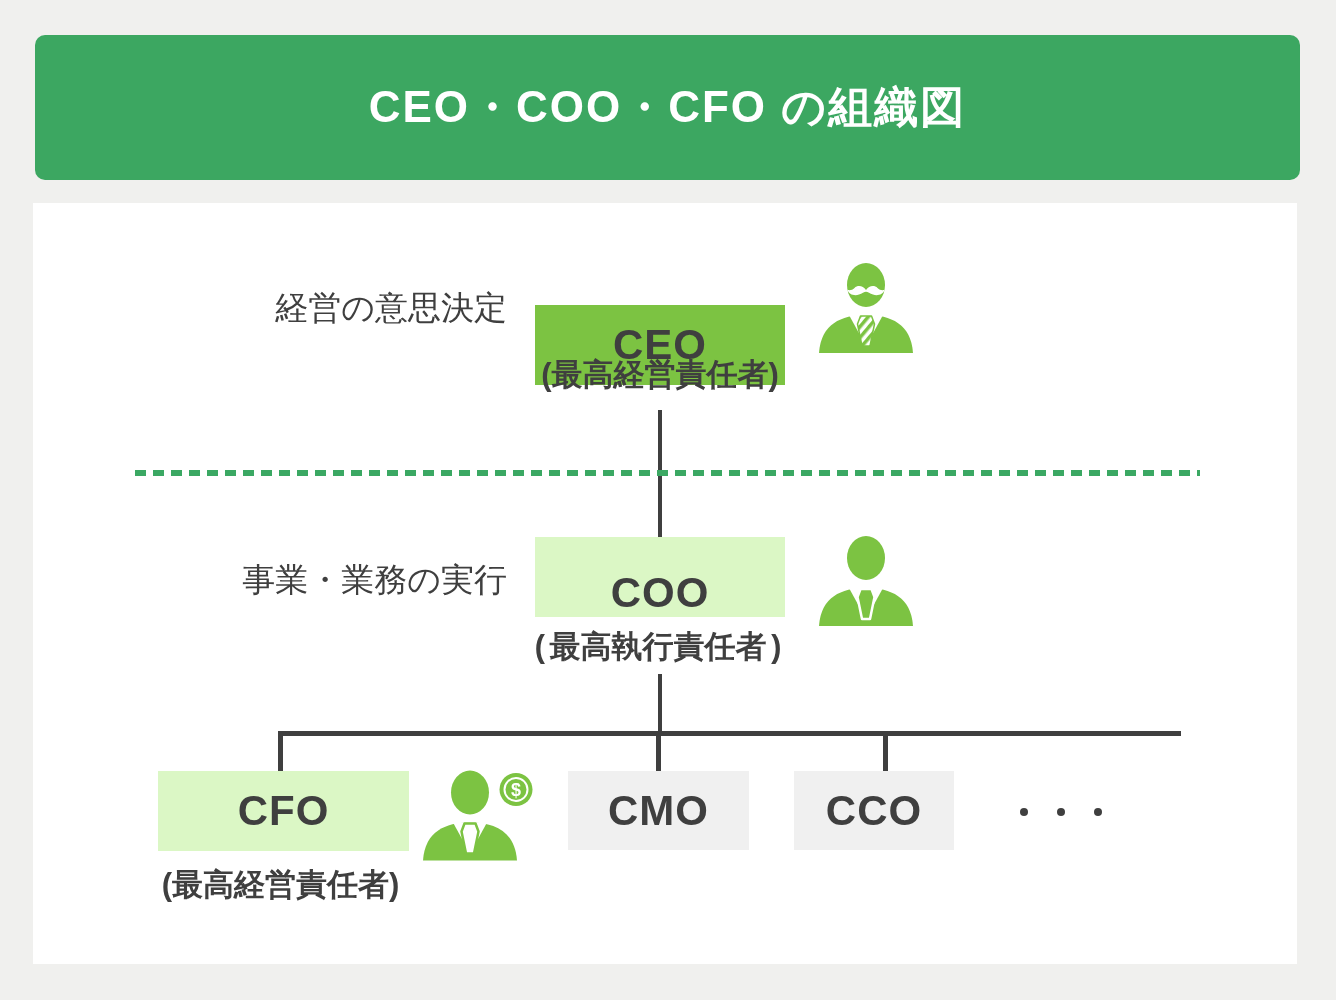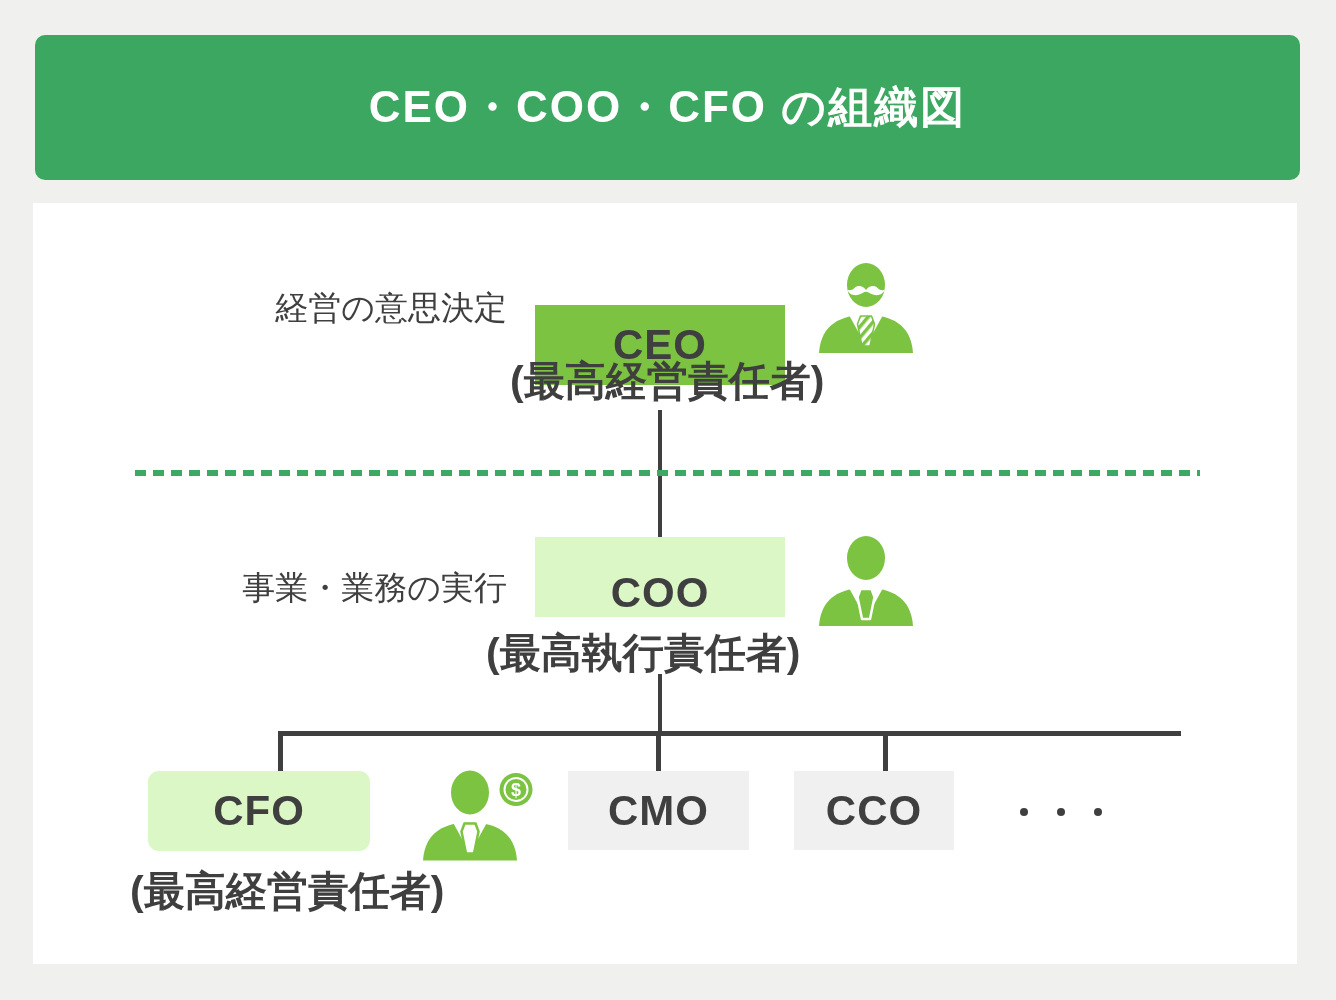--- a/index.html
+++ b/index.html
@@ -26,44 +26,44 @@
 
   
   .panel { left: 33px; top: 203px; width: 1264px; height: 761px; background: #FFFFFF; }
 
   
   .level-label {
     font-size: 33px; font-weight: 400; color: #3F3F3F;
     text-align: right; white-space: nowrap;
   }
   .label-decision { left: 200px; top: 286px; width: 307px; }
-  .label-execution { left: 200px; top: 558px; width: 307px; margin-top: 8px; }
+  .label-execution { left: 200px; top: 558px; width: 307px; }
 
   
   .node {
     display: flex; align-items: center; justify-content: center;
     font-size: 42px; font-weight: 600; color: #3F3F3F; letter-spacing: 1px;
   }
   .node-green      { background: #7CC342; margin-top: 40px; }
   .node-lightgreen { background: #DBF7C5; }
   .node-gray       { background: #F0F0F0; }
 
   .ceo-box { left: 535px; top: 265px; width: 250px; height: 80px; }
   .coo-box { left: 535px; top: 537px; width: 250px; height: 80px; align-items: flex-end; }
-  .cfo-box { left: 148px; top: 771px; width: 222px; height: 80px; border-radius: 11px; }
+  .cfo-box { left: 158px; top: 771px; width: 251px; height: 80px; }
   .cmo-box { left: 568px; top: 771px; width: 181px; height: 79px; }
   .cco-box { left: 794px; top: 771px; width: 160px; height: 79px; }
 
   
   .full-title {
-    font-size: 41px; font-weight: 700; color: #3F3F3F;
+    font-size: 31px; font-weight: 700; color: #3F3F3F;
     text-align: center; white-space: nowrap;
   }
   .ceo-full { left: 510px; top: 354px; width: 300px; }
-  .coo-full { left: 486px; top: 626px; width: 300px; }
+  .coo-full { left: 508px; top: 626px; width: 300px; font-family: Liberation Mono, monospace; }
   .cfo-full { left: 130px; top: 864px; width: 301px; }
 
   
   .line { background: #3F3F3F; }
   .vline1 { left: 658px; top: 410px; width: 4px; height: 127px; }
   .vline2 { left: 658px; top: 674px; width: 4px; height: 59px; }
   .hline  { left: 278px; top: 731px; width: 903px; height: 5px; }
   .drop-cfo { left: 278px; top: 731px; width: 5px; height: 41px; }
   .drop-cmo { left: 656px; top: 731px; width: 5px; height: 41px; }
   .drop-cco { left: 883px; top: 731px; width: 5px; height: 41px; }

